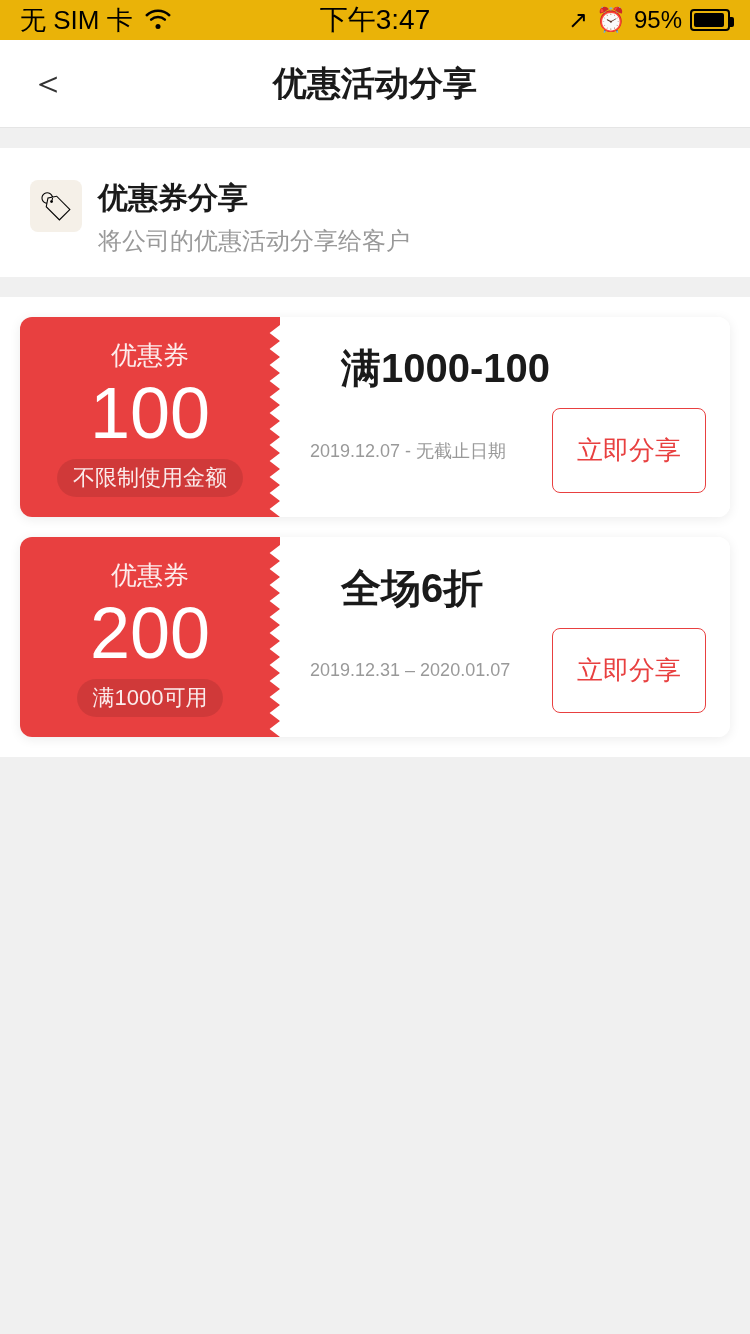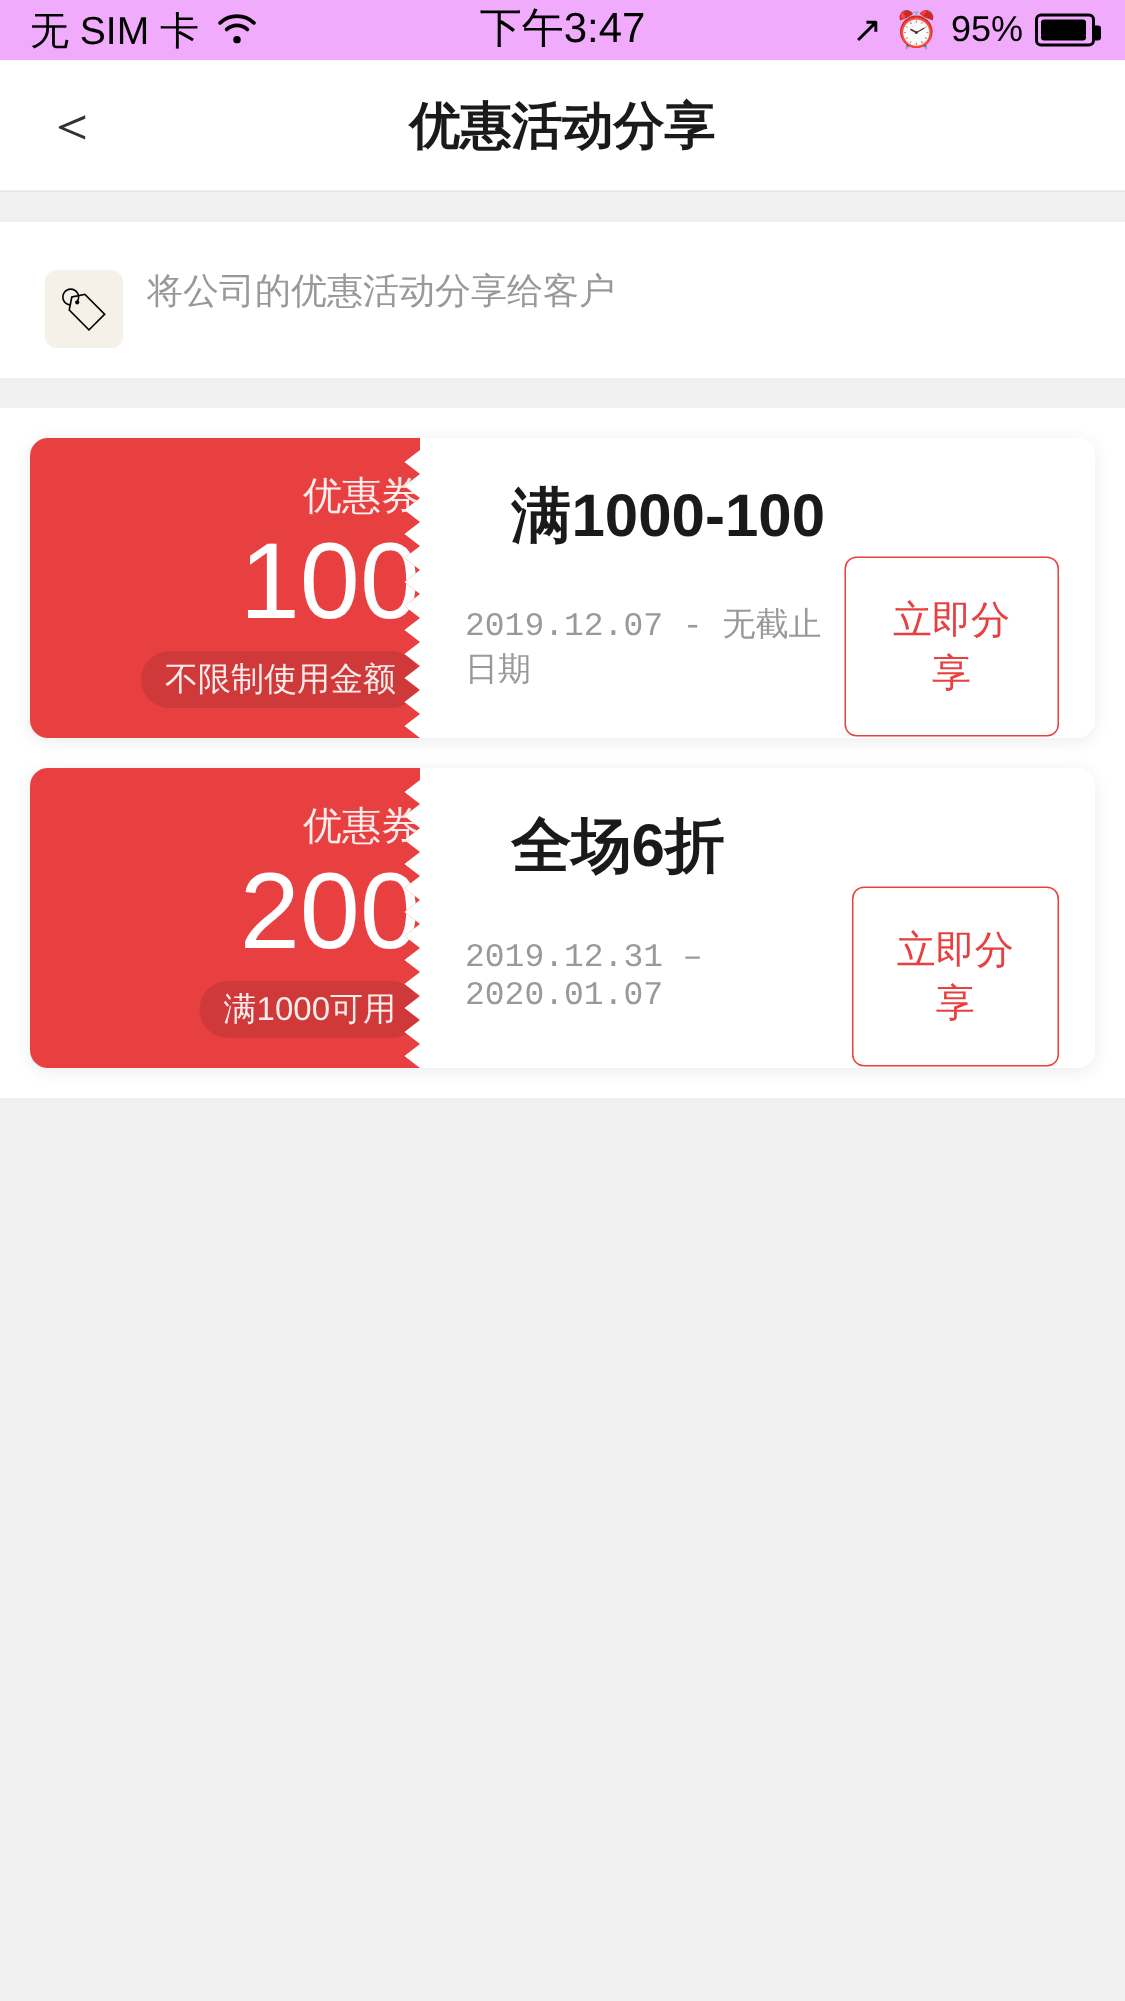--- a/index.html
+++ b/index.html
@@ -10,22 +10,23 @@
       min-height: 1334px;
       background: #f0f0f0;
       font-family: -apple-system, "PingFang SC", "Helvetica Neue", Arial, sans-serif;
       overflow-x: hidden;
     }
 
     
     .status-bar {
       width: 750px;
       height: 40px;
-      background: #f0abfc;
-      display: flex;
+      background: #eab308;
+      display: flex;
+      align-items: center;
       justify-content: space-between;
       padding: 0 20px;
       font-size: 26px;
       font-weight: 500;
     }
     .status-left {
       display: flex;
       align-items: center;
       gap: 10px;
     }
@@ -121,21 +122,21 @@
       position: relative;
     }
 
     
     .coupon-left {
       width: 260px;
       flex-shrink: 0;
       background: #e84040;
       display: flex;
       flex-direction: column;
-      align-items: flex-end;
+      align-items: center;
       justify-content: center;
       color: #fff;
       position: relative;
       clip-path: polygon(
         0 0,
         100% 0,
         100% 8px,
         96% 16px,
         100% 24px,
         96% 32px,
@@ -196,23 +197,22 @@
       font-weight: 700;
       color: #1a1a1a;
       margin-left: 31px;
     }
     .coupon-bottom {
       display: flex;
       align-items: center;
       justify-content: space-between;
     }
     .coupon-date {
-      font-size: 22px;
+      font-size: 18px;
       color: #999;
-      font-family: Liberation Mono, monospace;
     }
     .share-btn {
       border: 1.5px solid #e84040;
       color: #e84040;
       background: #fff;
       border-radius: 8px;
       padding: 24px 24px;
       font-size: 26px;
       cursor: pointer;
     }
@@ -254,20 +254,21 @@
 <div class="nav-bar">
   <span class="nav-back">＜</span>
   <span class="nav-title">优惠活动分享</span>
 </div>
 
 <div class="section-header">
   <div class="section-icon">
     <span>🏷</span>
   </div>
   <div class="section-text">
+    <h2>优惠券分享</h2>
     <p>将公司的优惠活动分享给客户</p>
   </div>
 </div>
 
 <div class="coupon-list">
 
   <div class="coupon-card">
     <div class="coupon-left">
       <span class="coupon-label">优惠券</span>
       <span class="coupon-amount">100</span>

